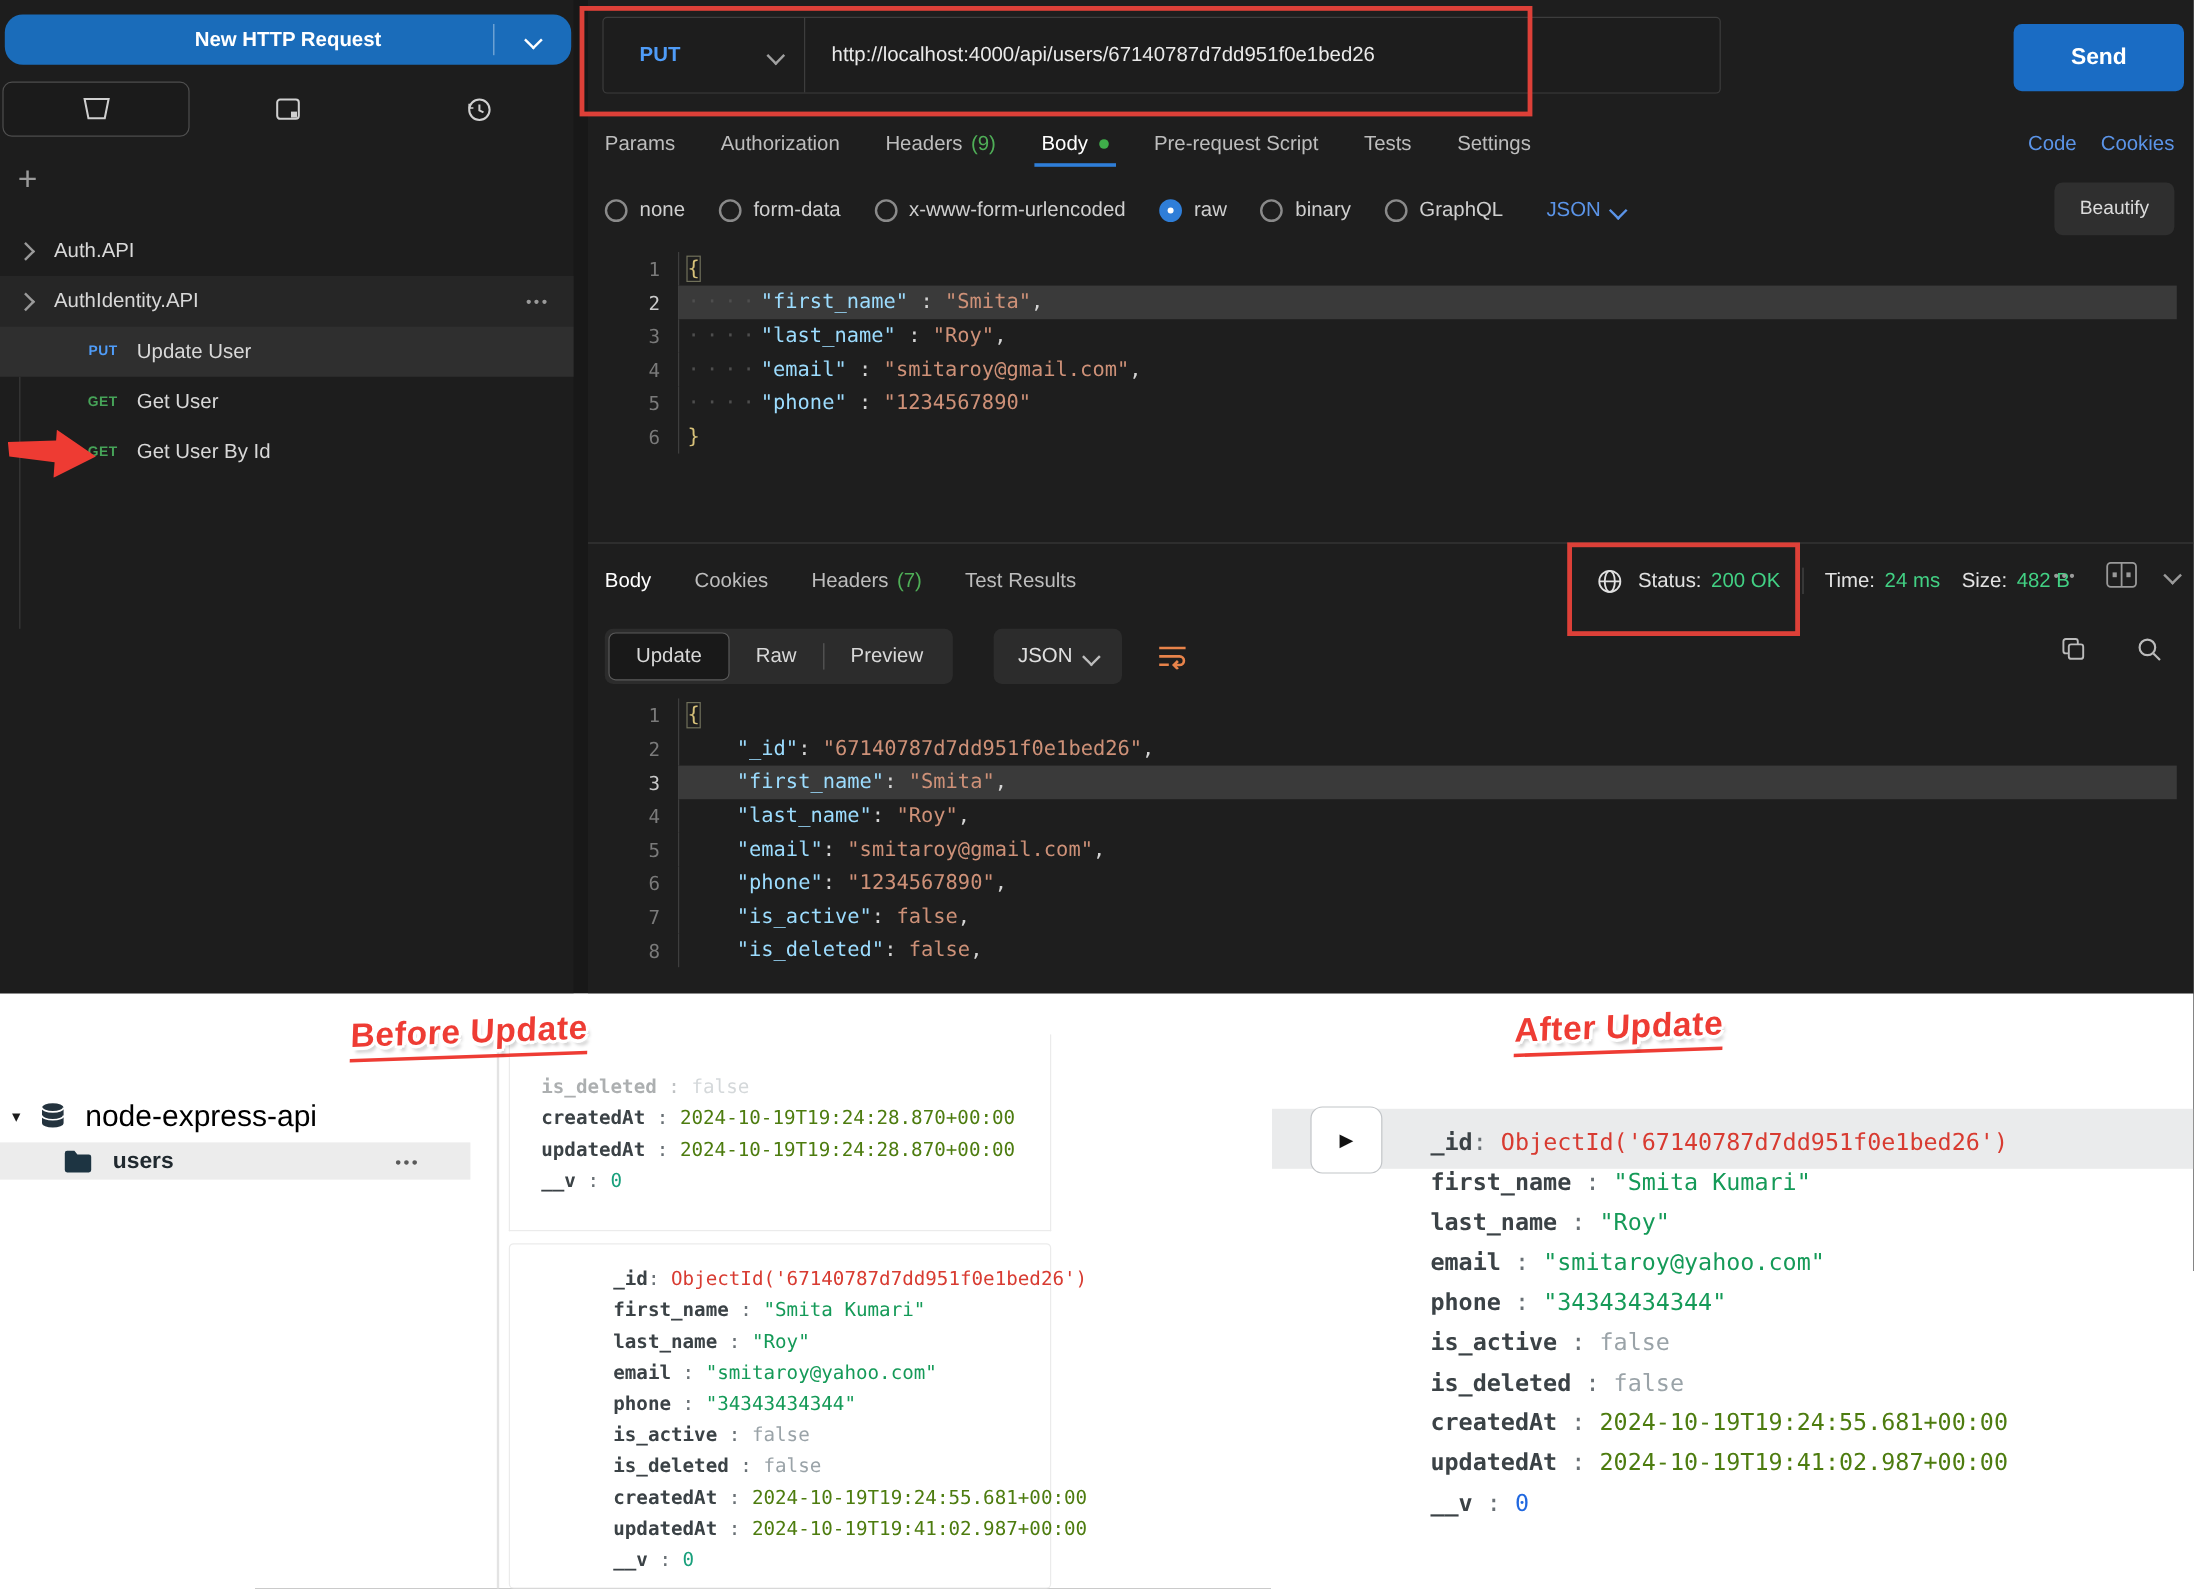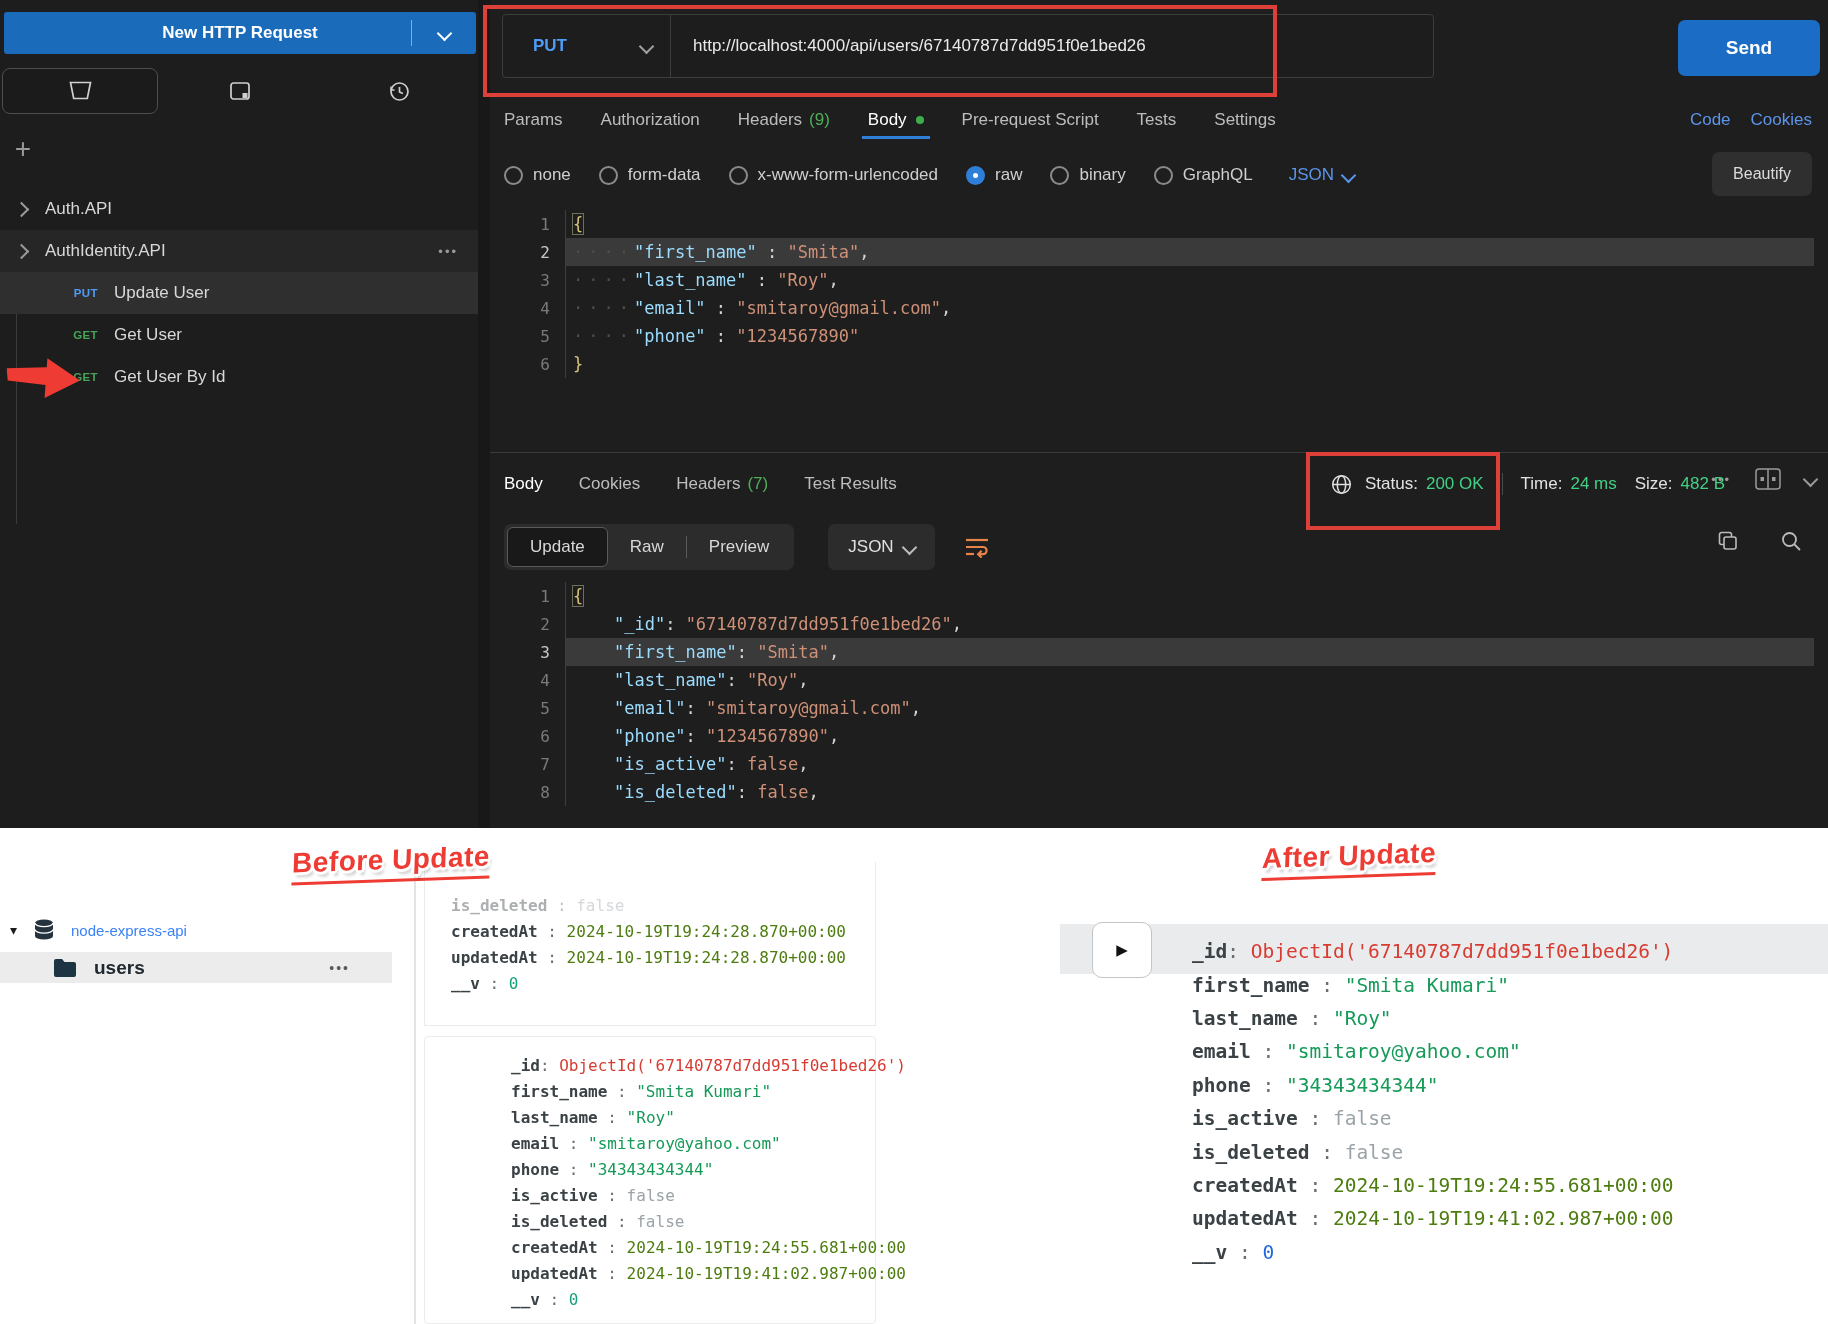--- a/index.html
+++ b/index.html
@@ -2,21 +2,21 @@
 <html><head>
 <meta charset="utf-8">
 <style>
   html,body{margin:0;padding:0;background:#0d0d0d;}
   .app{position:relative;width:1828px;height:1324px;overflow:hidden;background:#ffffff;
        font-family:"Liberation Sans",sans-serif;-webkit-font-smoothing:antialiased;}
   
   .pm{position:absolute;left:0;top:0;width:1828px;height:828px;background:#181818;}
   .pm-side{position:absolute;left:0;top:0;width:478px;height:828px;background:#1d1d1d;}
   .pm-main{position:absolute;left:490px;top:0;width:1338px;height:828px;background:#1e1e1e;}
-  .btn-newreq{position:absolute;left:4px;top:12px;width:472px;height:42px;background:#1a6cba;border-radius:3px;
+  .btn-newreq{position:absolute;left:4px;top:12px;width:472px;height:42px;background:#1a6cba;border-radius:15px;
       display:flex;align-items:center;justify-content:center;color:#fff;font-weight:700;font-size:17px;cursor:pointer;}
   .btn-newreq .nr-div{position:absolute;right:64px;top:8px;bottom:8px;width:1px;background:rgba(255,255,255,.45);}
   .btn-newreq .chv{position:absolute;right:26px;top:16px;}
   .chv{display:inline-block;width:9px;height:9px;border-right:2px solid currentColor;border-bottom:2px solid currentColor;}
   .chv.down{transform:rotate(45deg);}
   .chv.right{transform:rotate(-45deg);}
   .icon-tabs{position:absolute;left:2px;top:68px;width:474px;height:46px;display:flex;gap:5px;}
   .itab{flex:1;display:flex;align-items:center;justify-content:center;color:#cfcfcf;border-radius:8px;cursor:pointer;}
   .itab.active{background:#1b1b1b;border:1px solid #4e4e4e;}
   .filter-plus{position:absolute;left:6px;top:128px;width:34px;height:42px;display:flex;align-items:center;justify-content:center;
@@ -109,21 +109,21 @@
   
   .cp{position:absolute;left:0;top:828px;width:1828px;height:496px;background:#ffffff;overflow:hidden;}
   .anno{position:absolute;font-weight:800;font-size:28px;color:#ee3c34;letter-spacing:.5px;transform:rotate(-2deg) skewX(-4deg);
       border-bottom:3px solid #ee3c34;padding-bottom:3px;z-index:4;
       text-shadow:-2px -2px 0 #fff,2px -2px 0 #fff,-2px 2px 0 #fff,2px 2px 0 #fff,3px 0 0 #fff,-3px 0 0 #fff,0 3px 0 #fff,0 -3px 0 #fff,3px 5px 3px rgba(0,0,0,.2);}
   .anno.before{left:292px;top:16px;}
   .anno.after{left:1262px;top:12px;}
   .cp-db-row{position:absolute;left:0;top:82px;width:392px;height:40px;display:flex;align-items:center;cursor:pointer;}
   .cp-db-row .caret{margin-left:10px;color:#1c1c1c;font-size:14px;}
   .cp-db-row svg{margin-left:14px;}
-  .cp-db-row .dblabel{margin-left:14px;color:#3b82f6;font-size:15px;}
+  .cp-db-row .dblabel{margin-left:14px;color:#000000;font-size:25px;}
   .cp-users-row{position:absolute;left:0;top:124px;width:392px;height:31px;background:#ececec;display:flex;align-items:center;cursor:pointer;}
   .cp-users-row svg{margin-left:52px;}
   .cp-users-row .ulabel{margin-left:16px;color:#20292f;font-size:19px;font-weight:700;}
   .cp-users-row .udots{margin-left:auto;margin-right:42px;color:#5a5a5a;font-size:14px;letter-spacing:2px;cursor:pointer;}
   .cp-vline{position:absolute;left:414px;top:36px;bottom:0;width:2px;background:#e3e3e3;}
   .doc-card{position:absolute;background:#fff;border:1px solid #ebebeb;box-sizing:border-box;}
   .card1{left:424px;top:34px;width:452px;height:164px;border-top:none;padding:30px 0 0 26px;}
   .card2{left:424px;top:208px;width:452px;height:288px;border-radius:4px;padding:15px 0 0 86px;}
   .cp-line{font-family:"DejaVu Sans Mono","Liberation Mono",monospace;font-size:16px;height:26px;display:flex;
       align-items:center;white-space:pre;}

